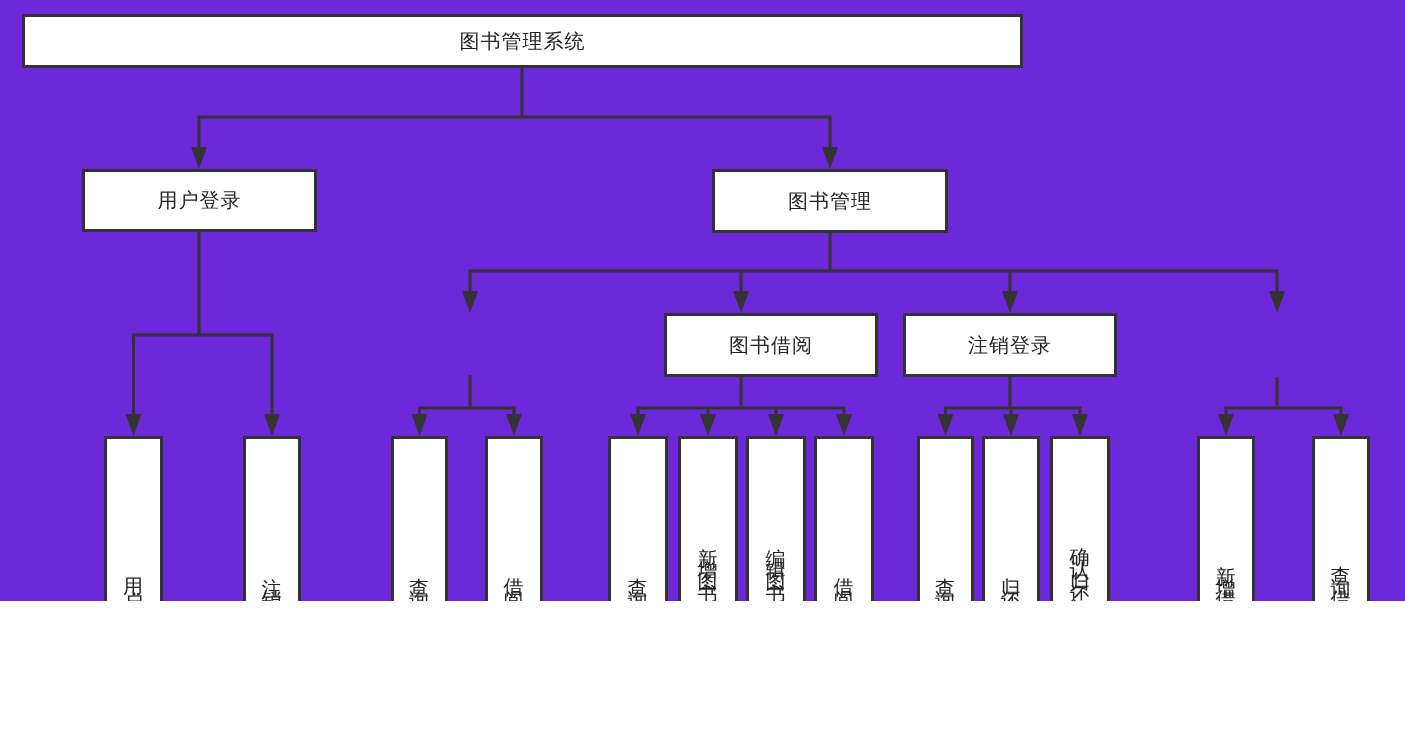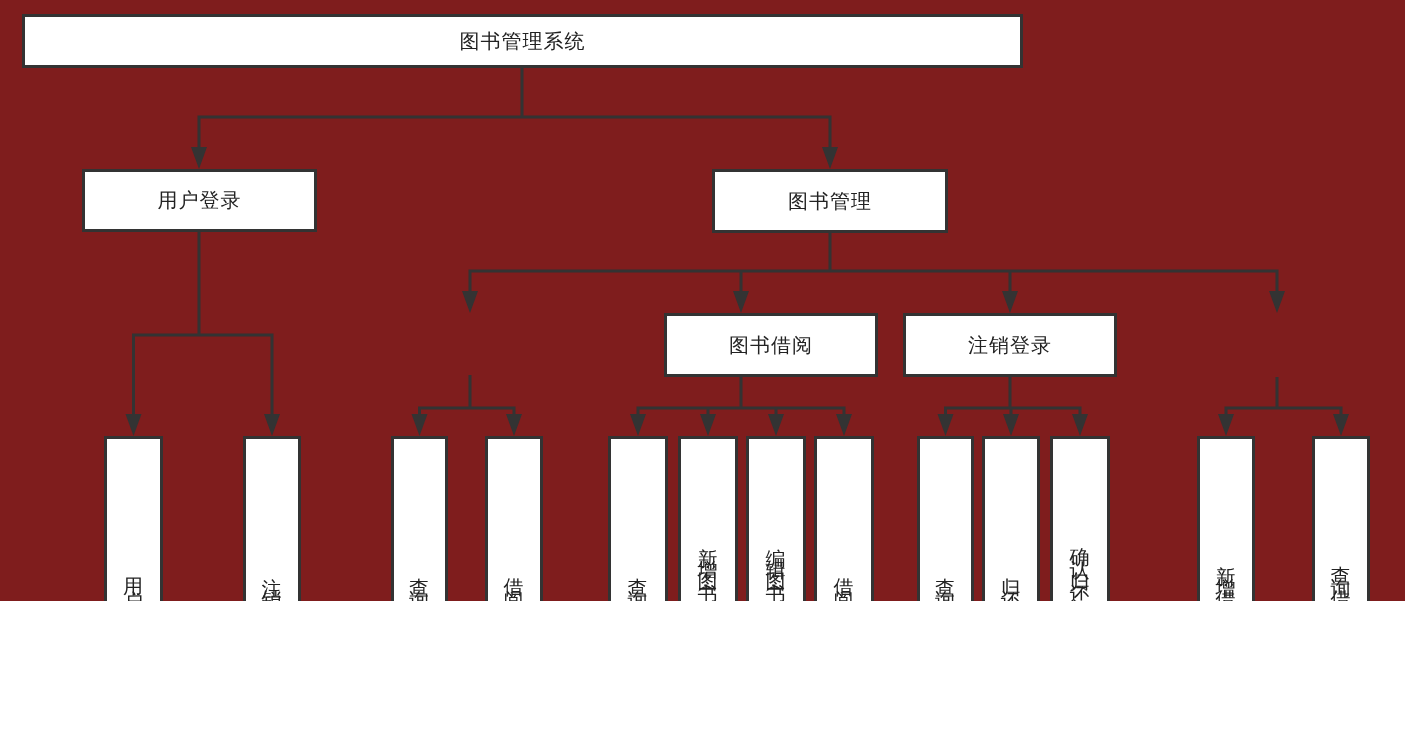--- a/index.html
+++ b/index.html
@@ -1,19 +1,19 @@
 <!DOCTYPE html>
 <html><head>
 <meta charset="utf-8">
 <style>
   html,body{margin:0;padding:0;background:#ffffff;}
   #canvas{
     position:relative;
     width:1405px;height:601px;
-    background:#7f1d1d;
+    background:#6d28d9;
     font-family:"Liberation Sans","DejaVu Sans",sans-serif;
     overflow:hidden;
   }
   #wires{position:absolute;left:0;top:0;z-index:1;}
   .node{
     position:absolute;
     box-sizing:border-box;
     border:3px solid #333333;
     background:#ffffff;
     display:flex;

